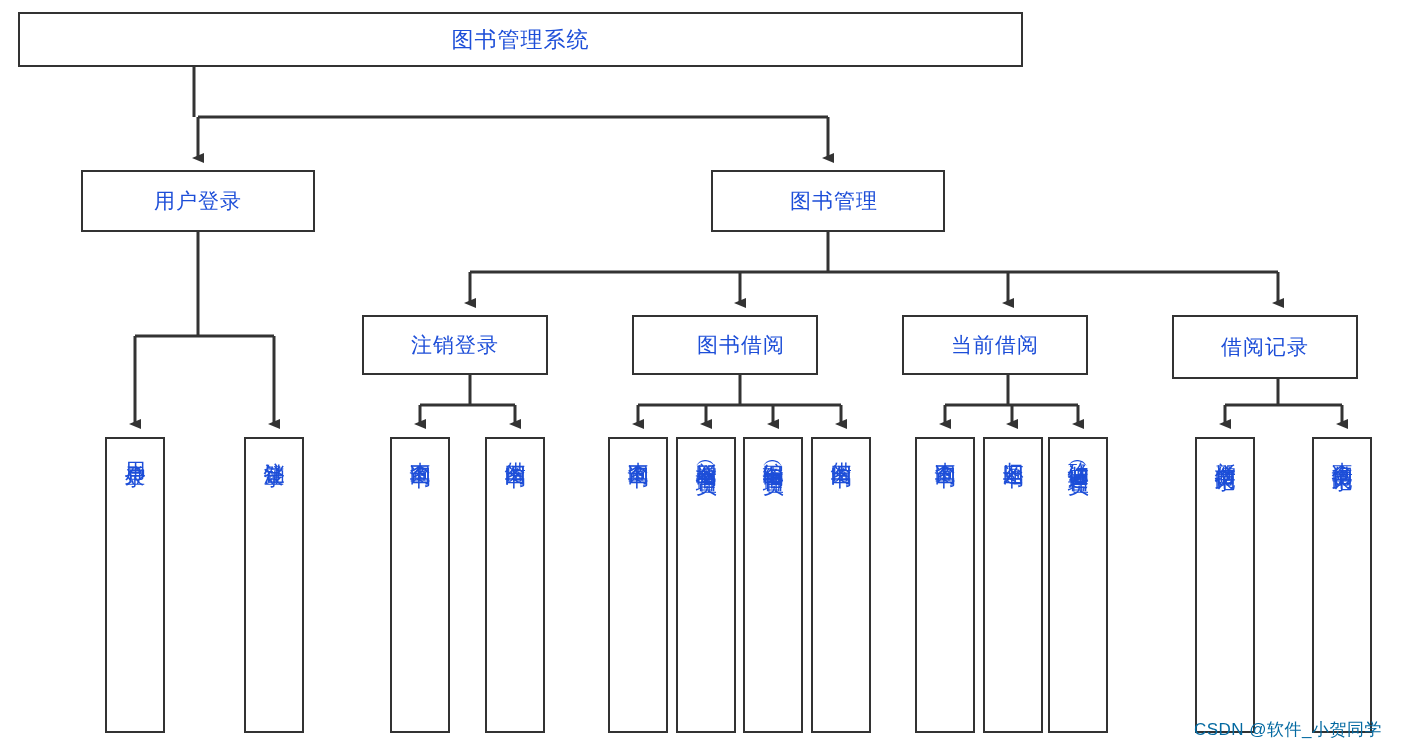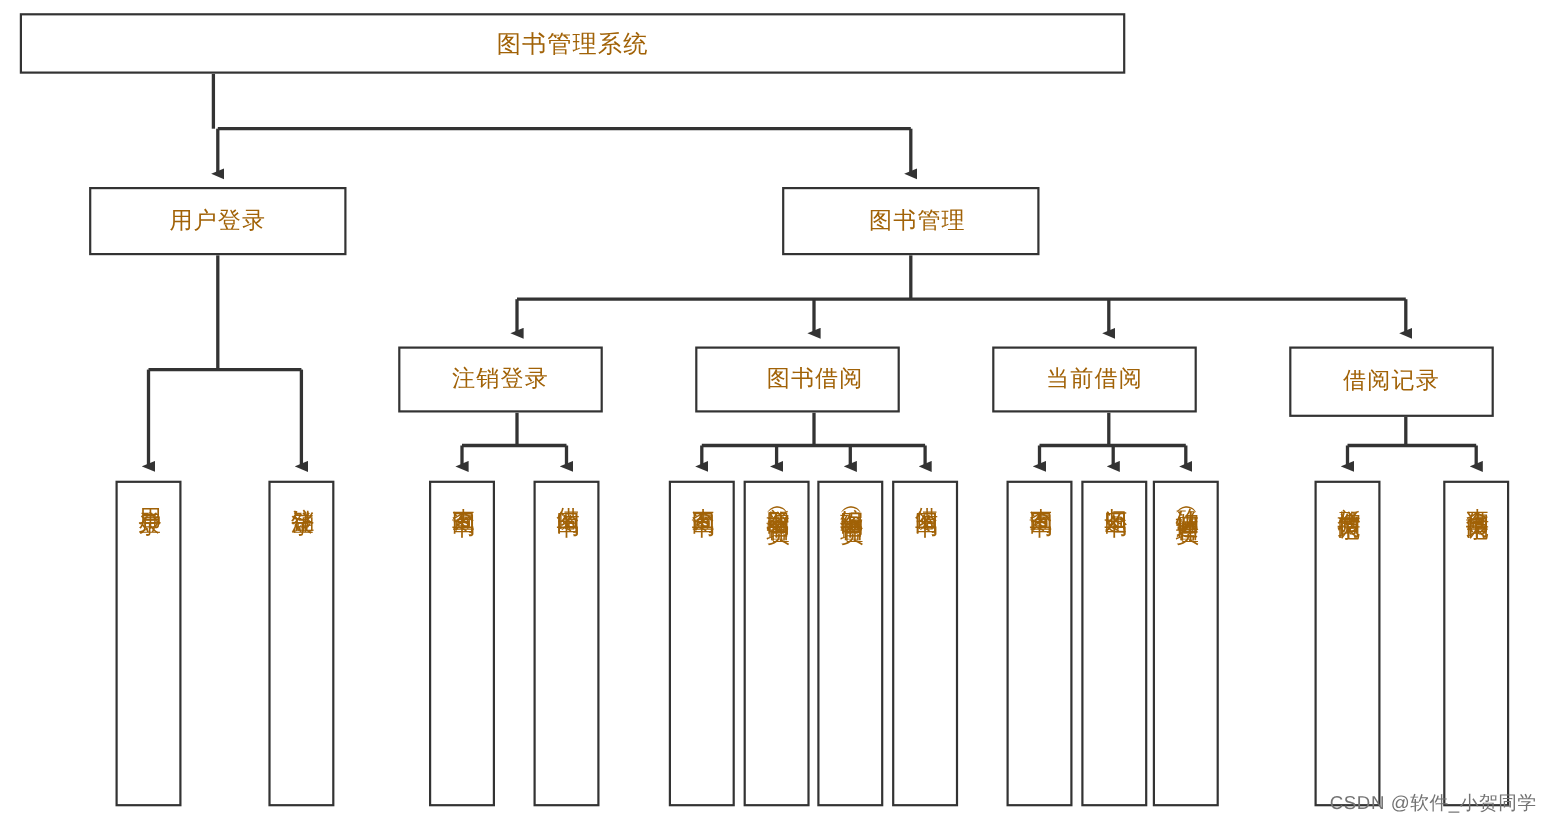--- a/index.html
+++ b/index.html
@@ -27,21 +27,21 @@
   .node-box {
     position: absolute;
     box-sizing: border-box;
     border: 2px solid #333333;
     background: #ffffff;
     display: flex;
     align-items: center;
     justify-content: center;
   }
   .node-label {
-    color: #a16207;
+    color: #1d4ed8;
     font-size: 21px;
     line-height: 1.25;
     letter-spacing: 1px;
     white-space: nowrap;
     text-align: left;
   }
   .node-root .node-label { font-size: 22px; }
   .node-branch .node-label { font-size: 21px; }
   .node-leaf {
     align-items: flex-start;
@@ -51,23 +51,23 @@
   .node-leaf .node-label {
     writing-mode: vertical-rl;
     text-orientation: upright;
     font-size: 21px;
     line-height: 1.08;
     letter-spacing: 2px;
     white-space: nowrap;
   }
   .watermark {
     position: absolute;
-    right: 8px;
+    right: 23px;
     bottom: 6px;
-    color: #737373;
+    color: #0369a1;
     font-size: 17px;
     letter-spacing: 0.5px;
     white-space: nowrap;
     pointer-events: none;
   }
 </style>
 </head>
 <body>
 
 <div id="canvas">

